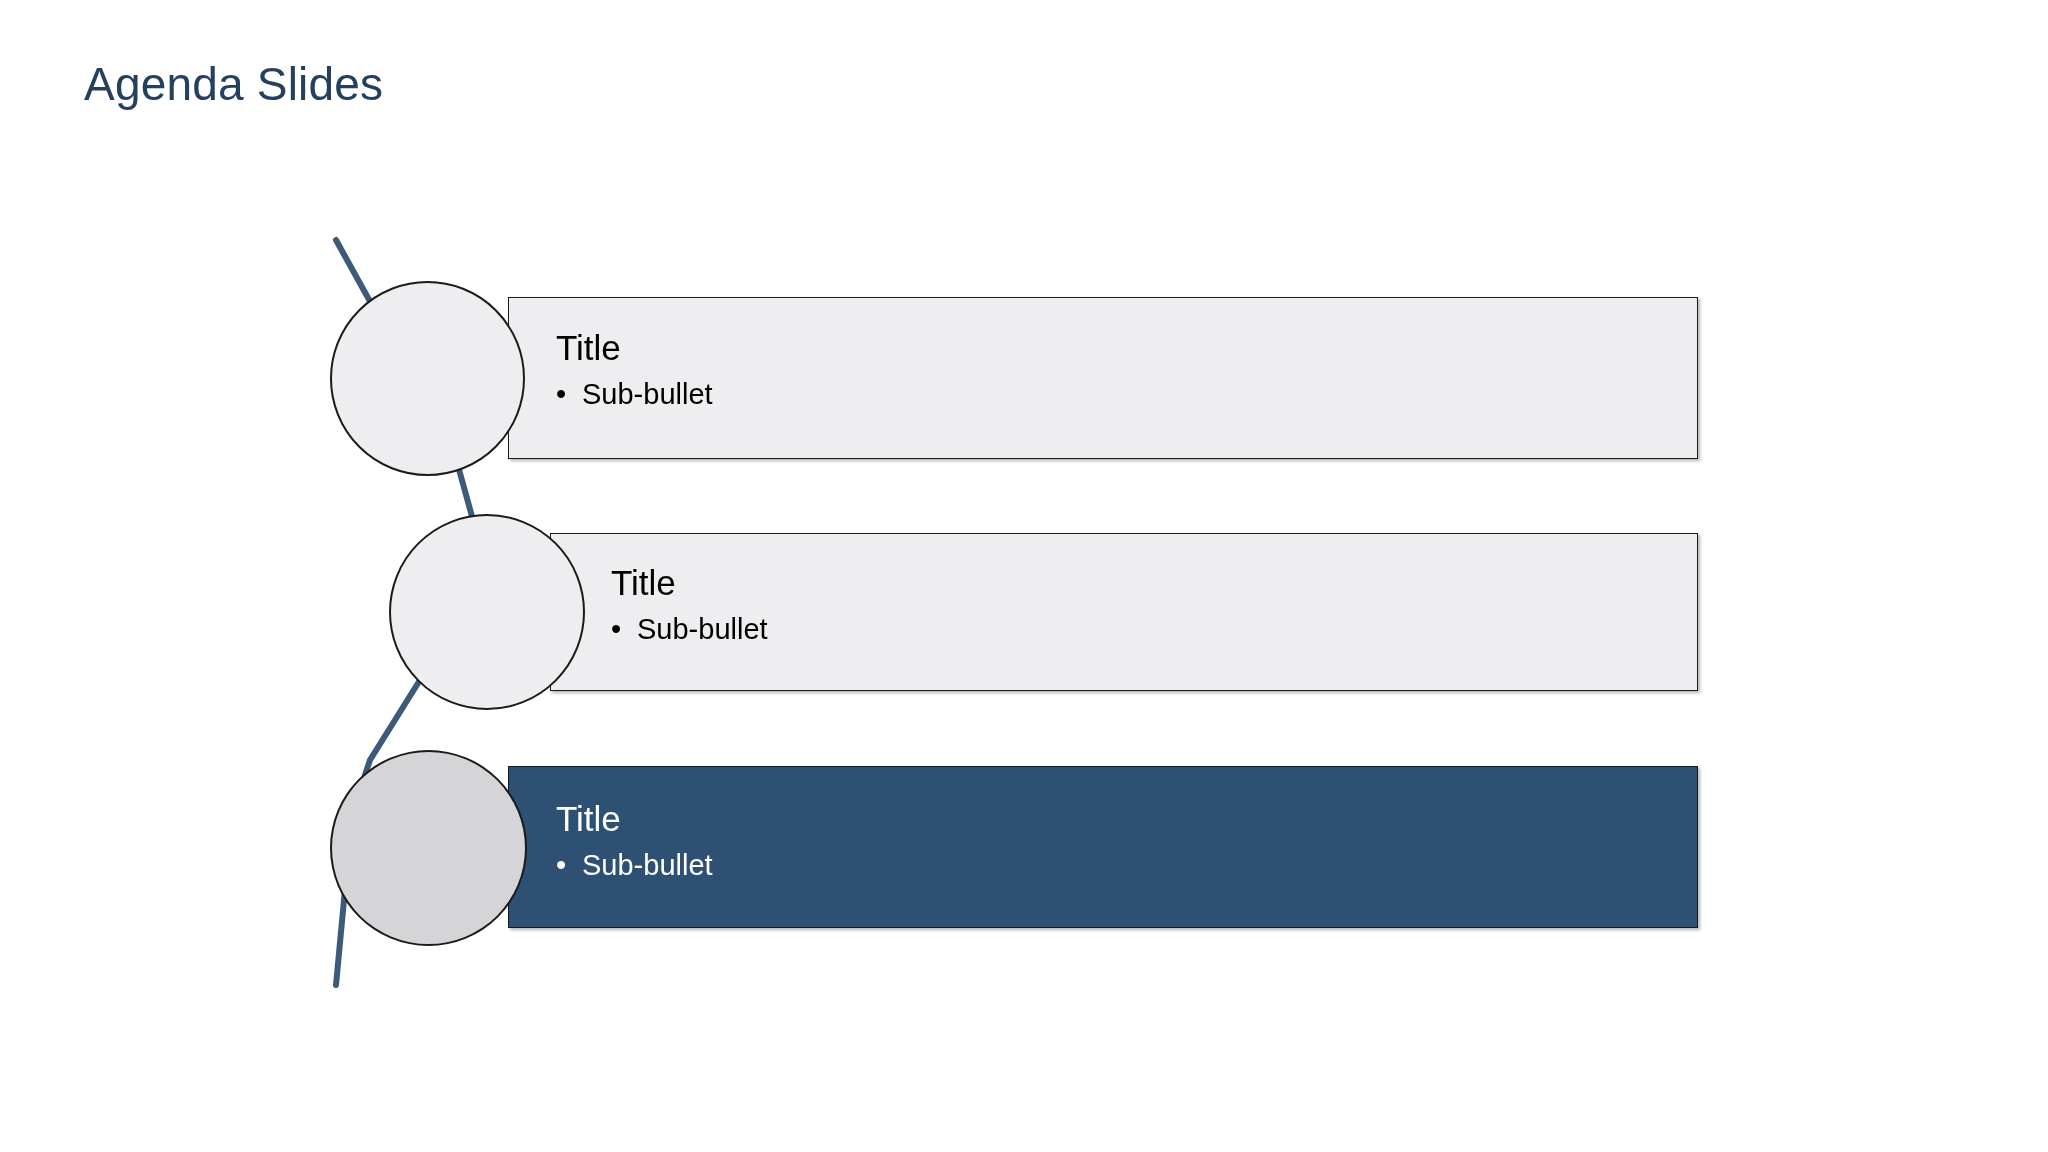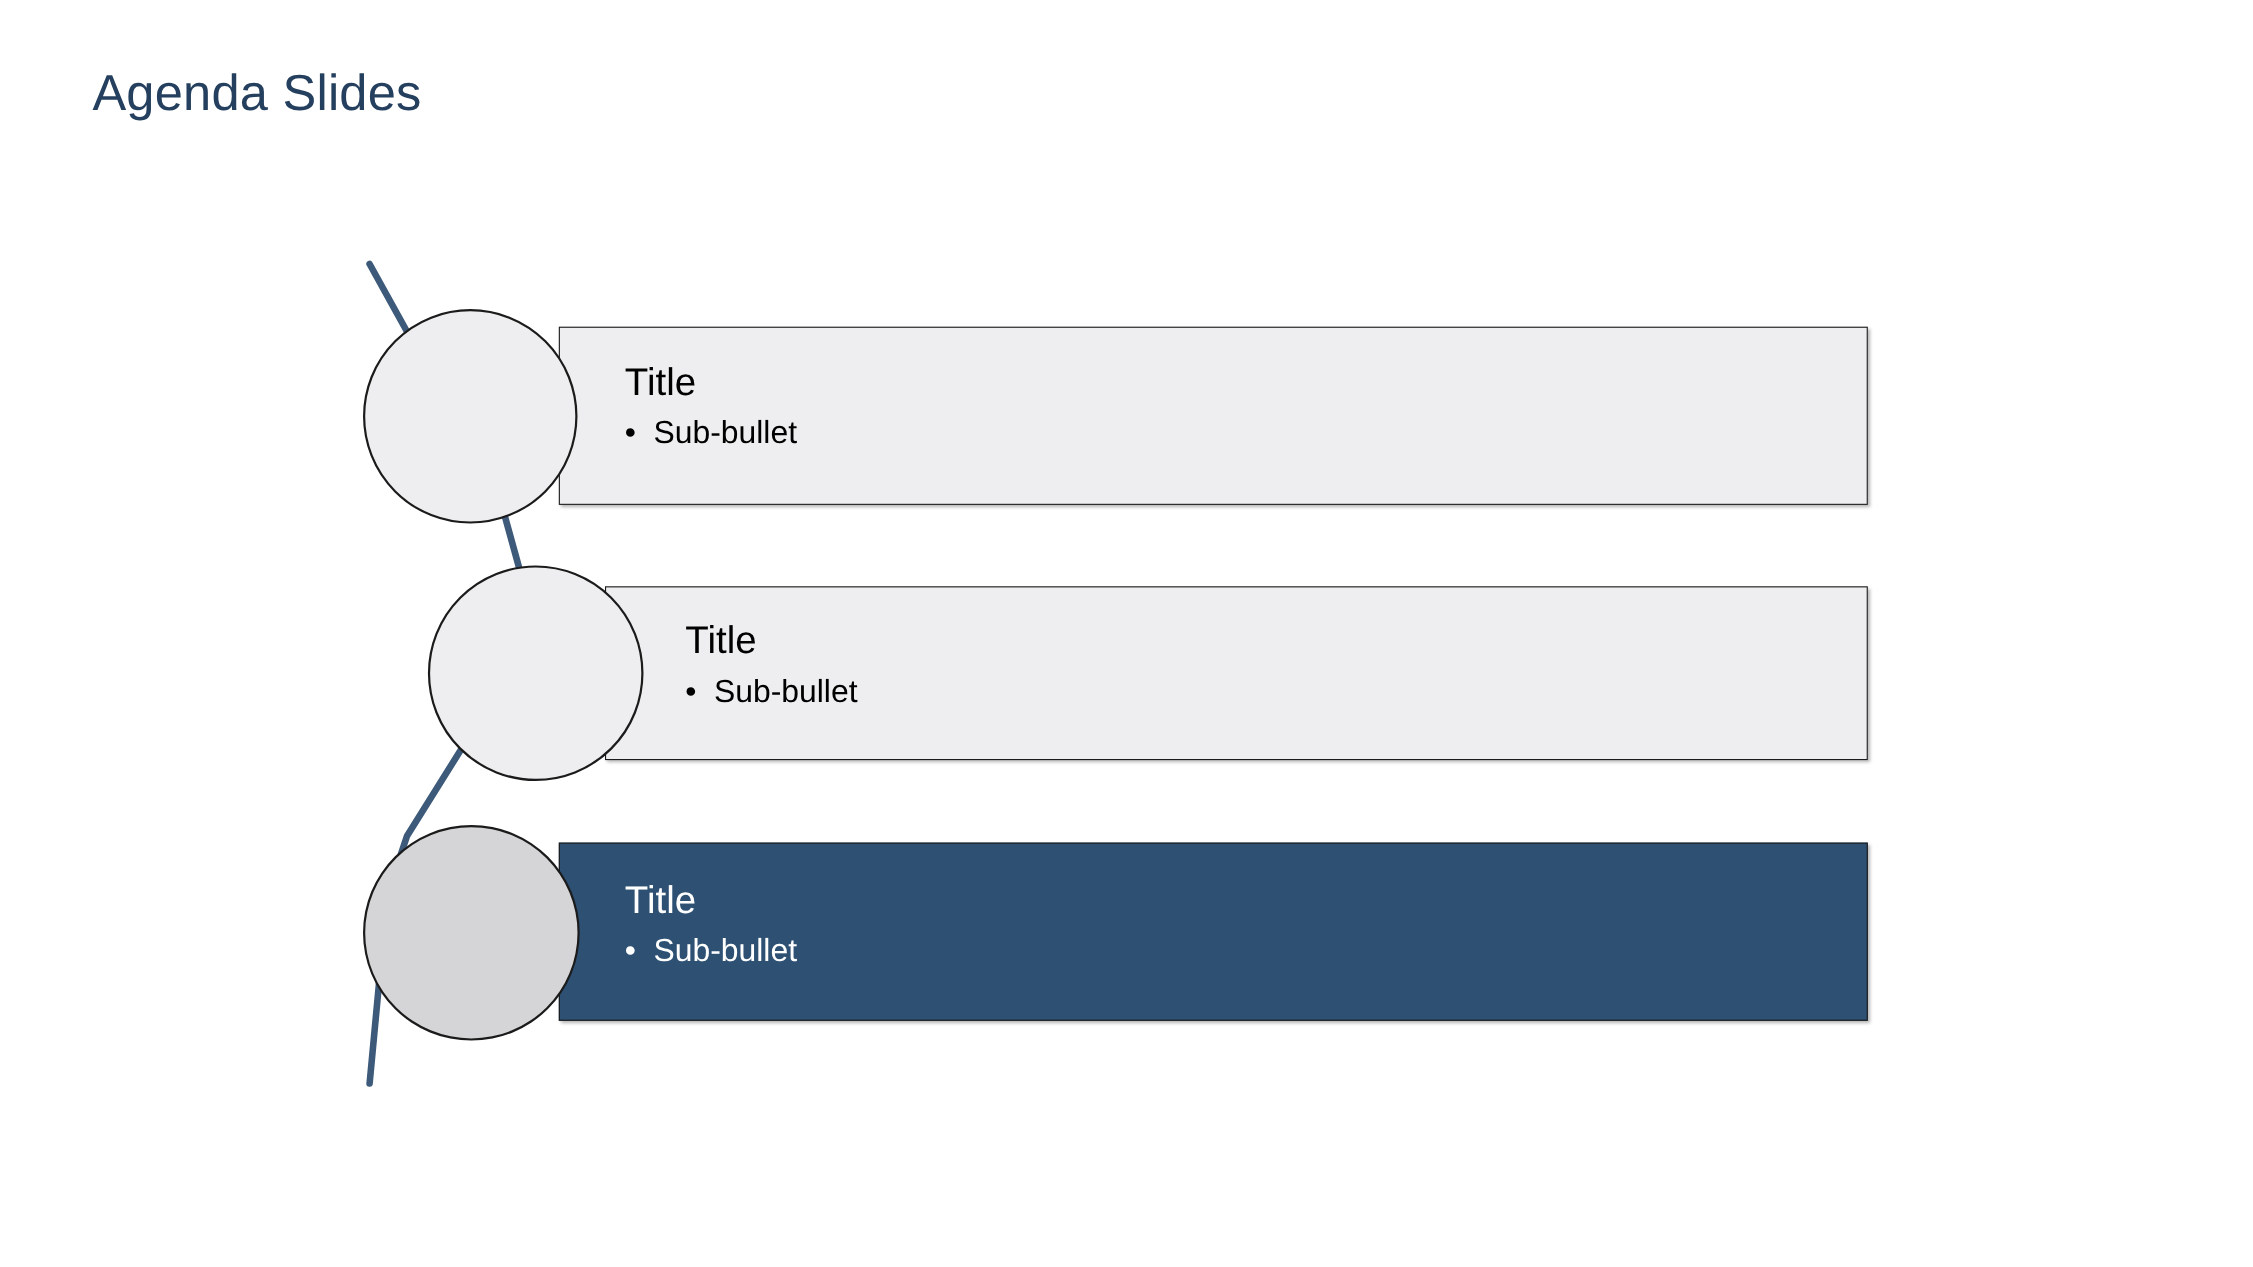--- a/index.html
+++ b/index.html
@@ -63,21 +63,20 @@
     border-radius: 50%;
     border: 2px solid #1b1b1b;
     z-index: 3;
   }
   .row-circle.c-light  { background: #eeedef; }
   .row-circle.c-shaded { background: #d5d4d6; }
 
   .row-text {
     position: absolute;
     z-index: 4;
-    margin-left: 12px;
   }
   .row-title {
     font-size: 35px;
     line-height: 1.05;
     font-weight: 400;
     color: #000000;
     white-space: nowrap;
   }
   .row-sub {
     display: flex;

